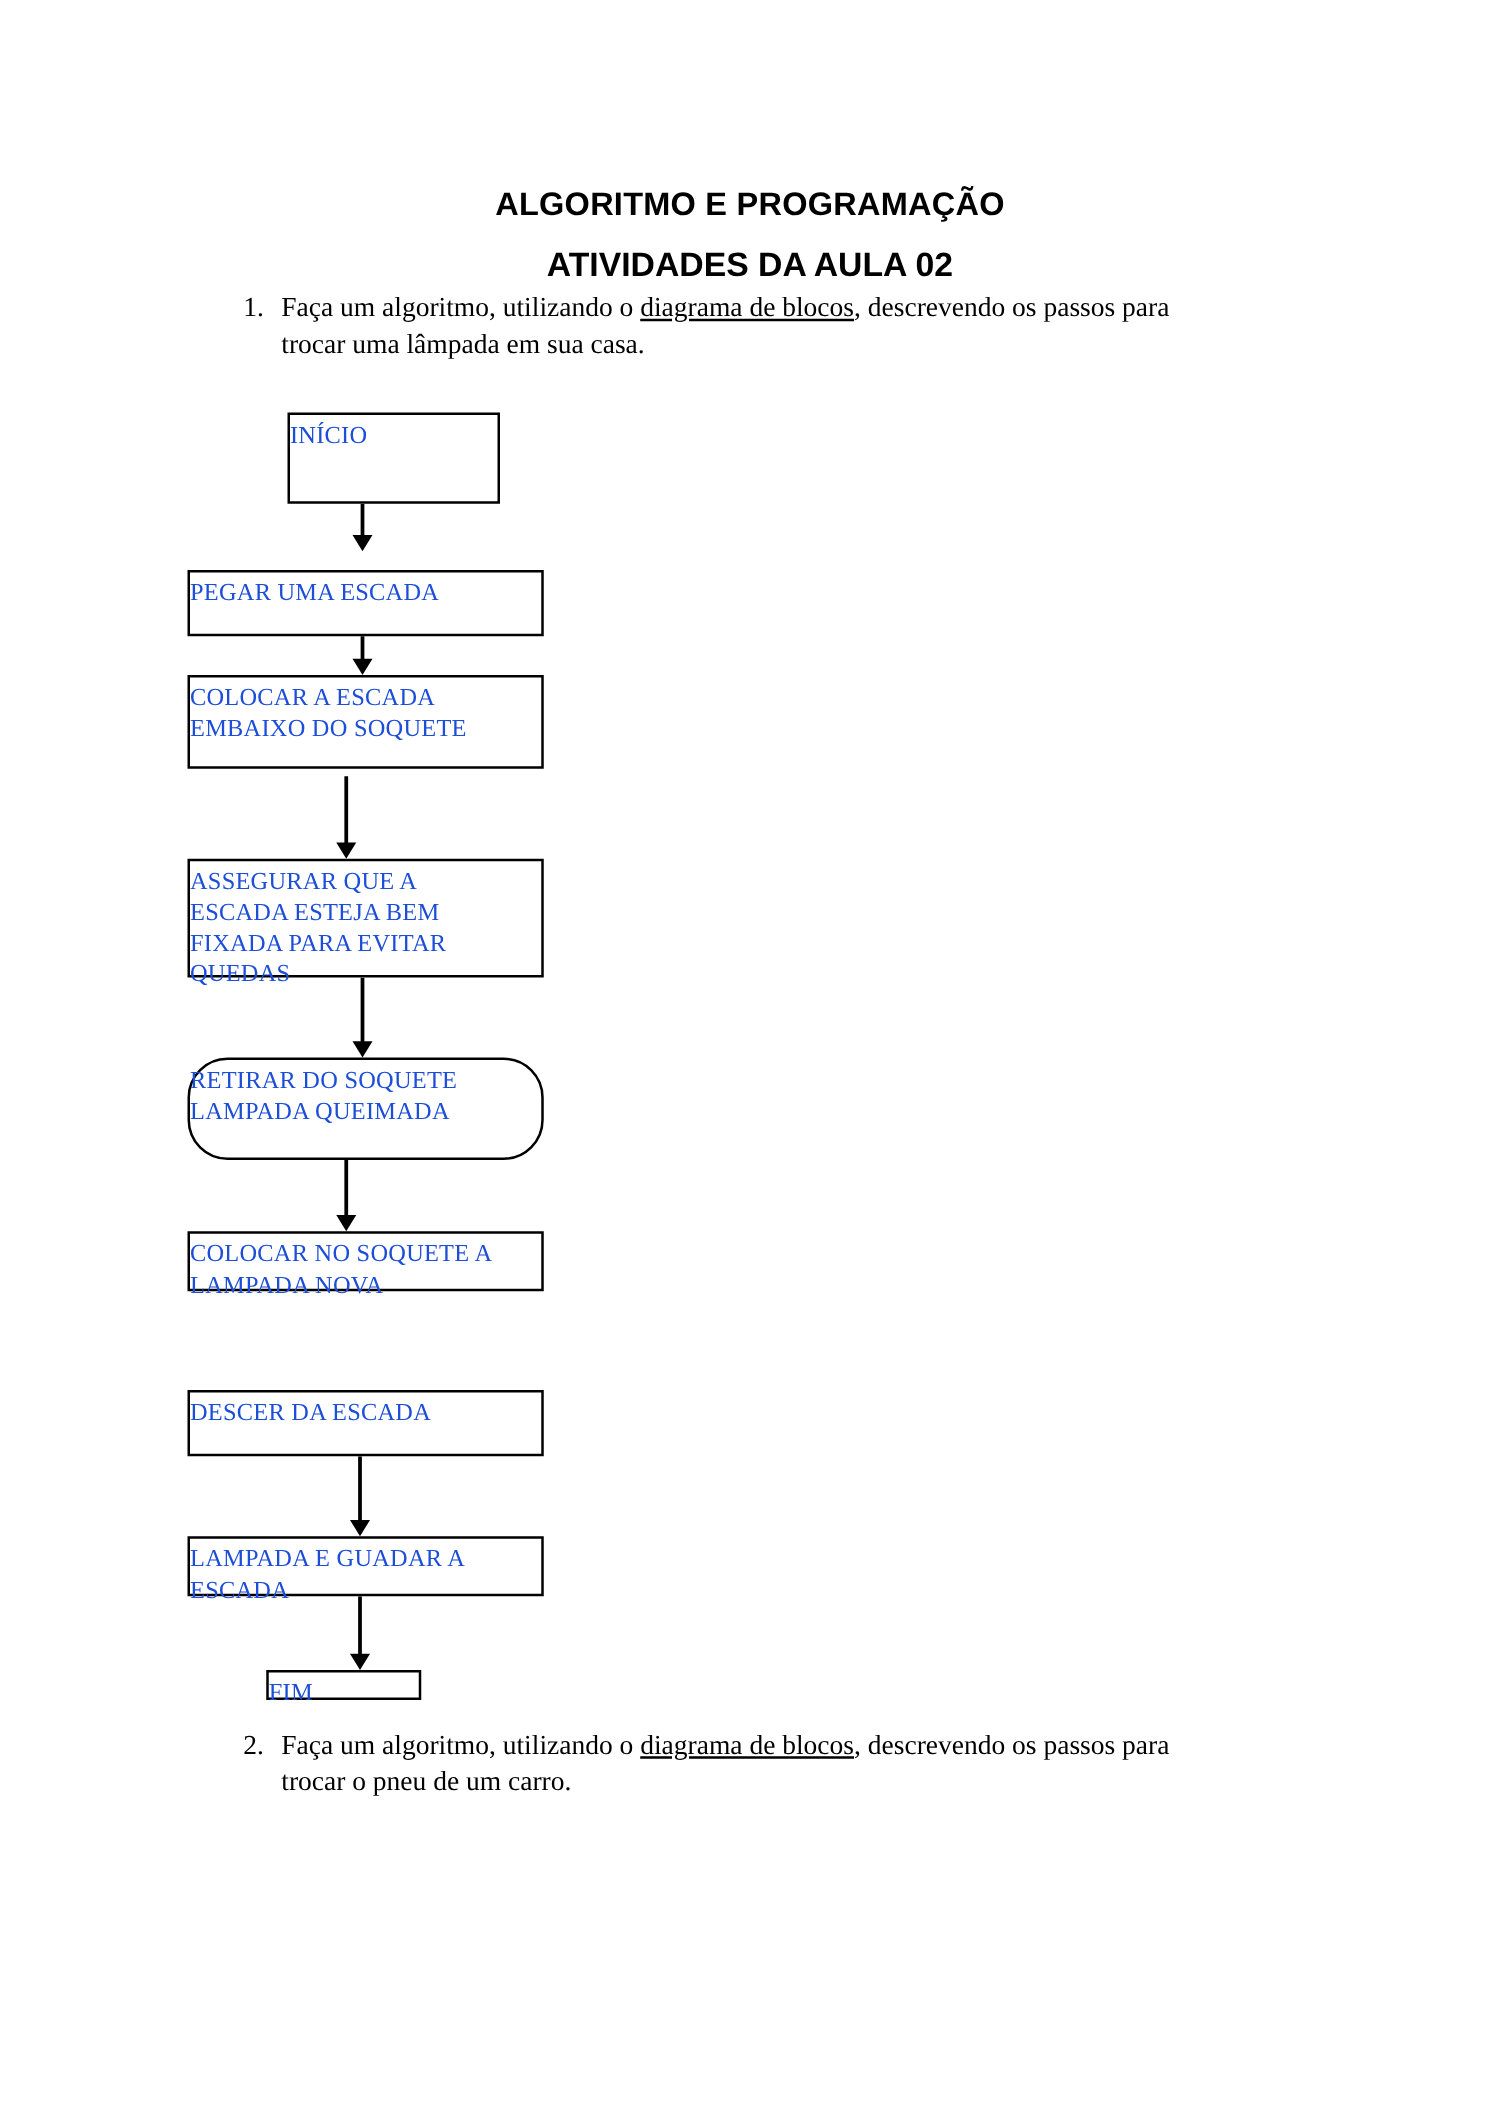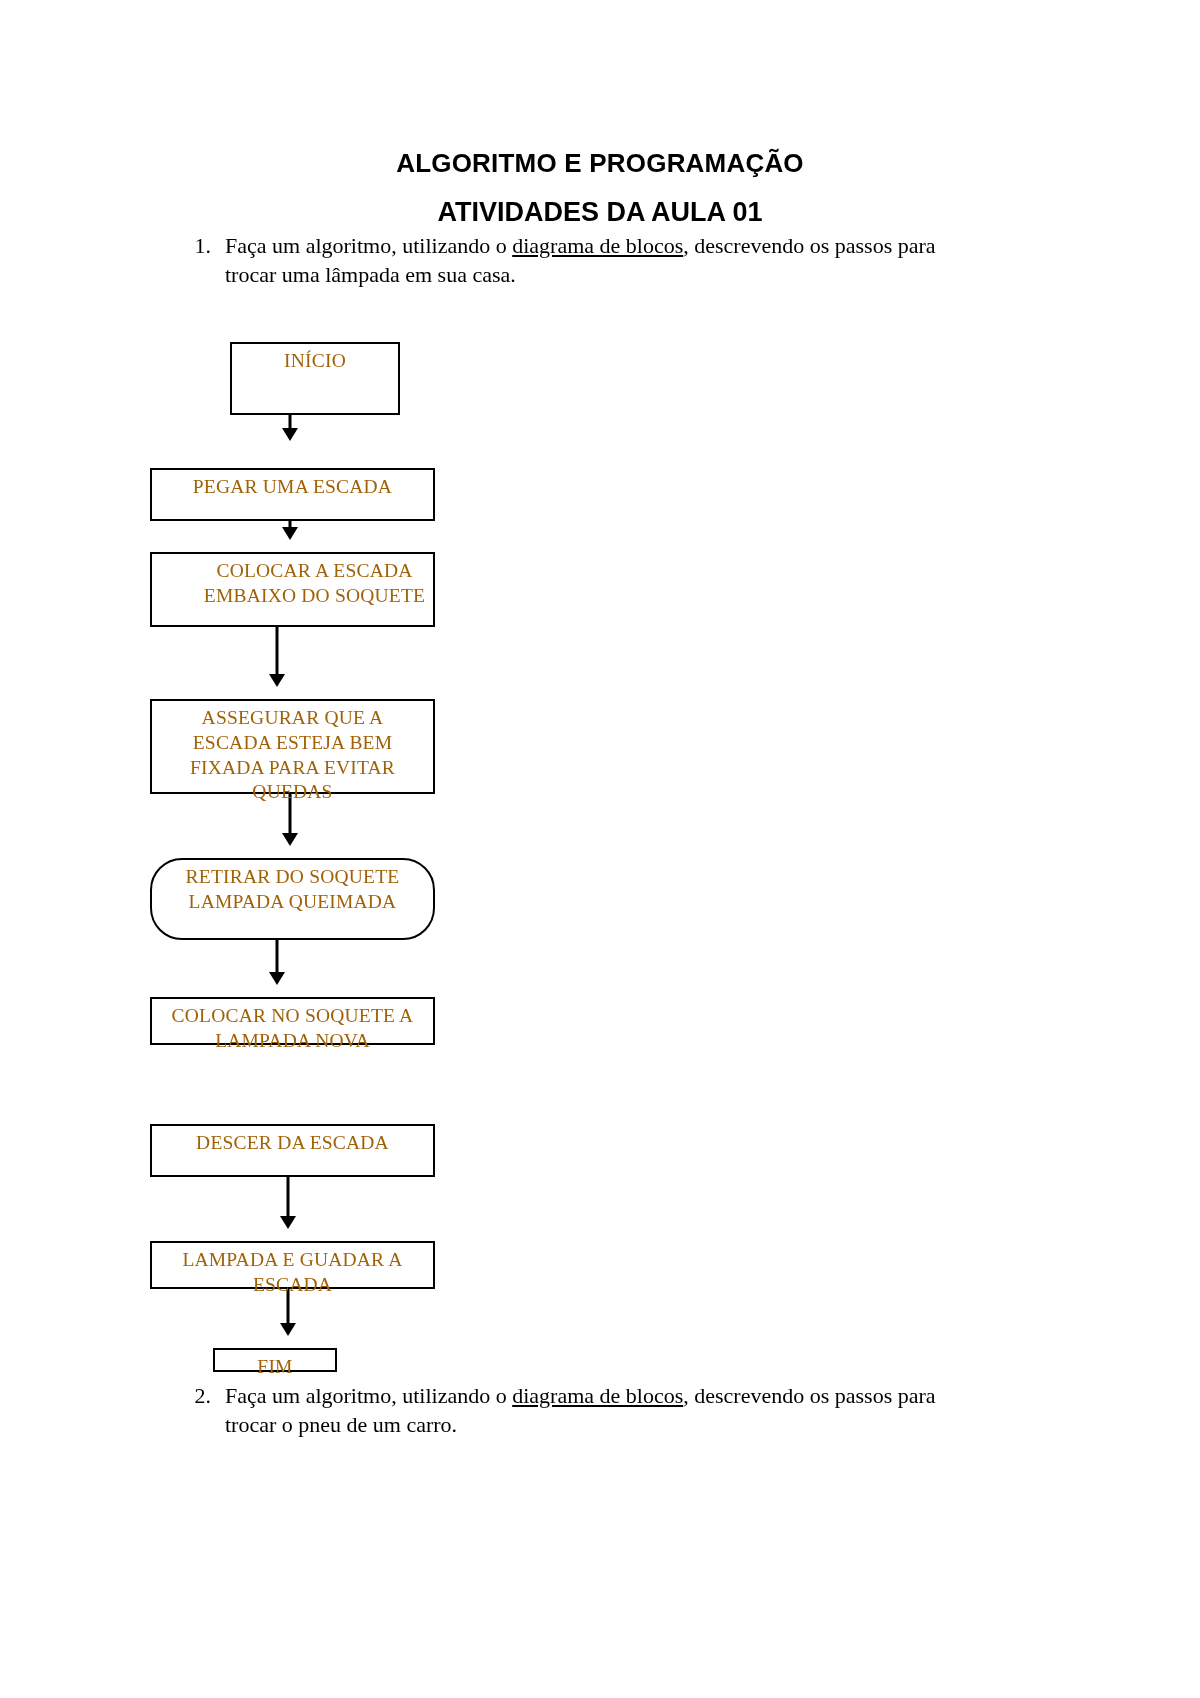--- a/index.html
+++ b/index.html
@@ -71,29 +71,27 @@
     left: 0;
     top: 0;
     width: 1200px;
     height: 1698px;
   }
   .node {
     position: absolute;
     border: 2px solid #000000;
     background: #ffffff;
     box-sizing: border-box;
-    text-align: center;
     font-family: "Liberation Serif", "DejaVu Serif", serif;
     font-size: 19.5px;
     line-height: 1.27;
     letter-spacing: 0.2px;
     padding-top: 5px;
     white-space: pre-line;
-    color: #a16207;
-    margin-top: 12px;
+    color: #1d4ed8;
   }
   .arrow {
     position: absolute;
     width: 0;
   }
   .arrow .shaft {
     position: absolute;
     left: 0;
     top: 0;
     width: 3px;
@@ -111,21 +109,21 @@
     transform: translateX(-8px);
   }
 </style>
 </head>
 <body>
 
 <div class="page">
 
   <h1 class="doc-title">ALGORITMO E PROGRAMAÇÃO</h1>
 
-  <h2 class="doc-subtitle">ATIVIDADES DA AULA 01</h2>
+  <h2 class="doc-subtitle">ATIVIDADES DA AULA 02</h2>
 
   <div class="list-item" id="item1">
     <span class="marker">1.</span>
     <span class="text">
       <span>Faça um algoritmo, utilizando o </span><u>diagrama de blocos</u><span>, descrevendo os passos para trocar uma lâmpada em sua casa.</span>
     </span>
   </div>
 
   <div class="flow">
       <div class="arrow" style="left: 290px; top: 403px; height: 38px;">
@@ -151,21 +149,21 @@
       <div class="arrow" style="left: 288px; top: 1165px; height: 64px;">
         <div class="shaft" style="height: 53px;"></div>
         <div class="head" style="top: 51px;"></div>
       </div>
       <div class="arrow" style="left: 288px; top: 1277px; height: 59px;">
         <div class="shaft" style="height: 48px;"></div>
         <div class="head" style="top: 46px;"></div>
       </div>
       <div class="node" style="left: 230px; top: 330px; width: 170px; height: 73px;">INÍCIO</div>
       <div class="node" style="left: 150px; top: 456px; width: 285px; height: 53px;">PEGAR UMA ESCADA</div>
-      <div class="node" style="left: 150px; top: 540px; width: 285px; height: 75px; padding-left: 44px;">COLOCAR A ESCADA
+      <div class="node" style="left: 150px; top: 540px; width: 285px; height: 75px;">COLOCAR A ESCADA
 EMBAIXO DO SOQUETE</div>
       <div class="node" style="left: 150px; top: 687px; width: 285px; height: 95px;">ASSEGURAR QUE A
 ESCADA ESTEJA    BEM
 FIXADA PARA EVITAR
 QUEDAS</div>
       <div class="node" style="left: 150px; top: 846px; width: 285px; height: 82px; border-radius: 32px;">RETIRAR DO SOQUETE
 LAMPADA QUEIMADA</div>
       <div class="node" style="left: 150px; top: 1112px; width: 285px; height: 53px;">DESCER DA ESCADA</div>
       <div class="node" style="left: 150px; top: 985px; width: 285px; height: 48px;">COLOCAR NO SOQUETE A
 LAMPADA NOVA</div>

